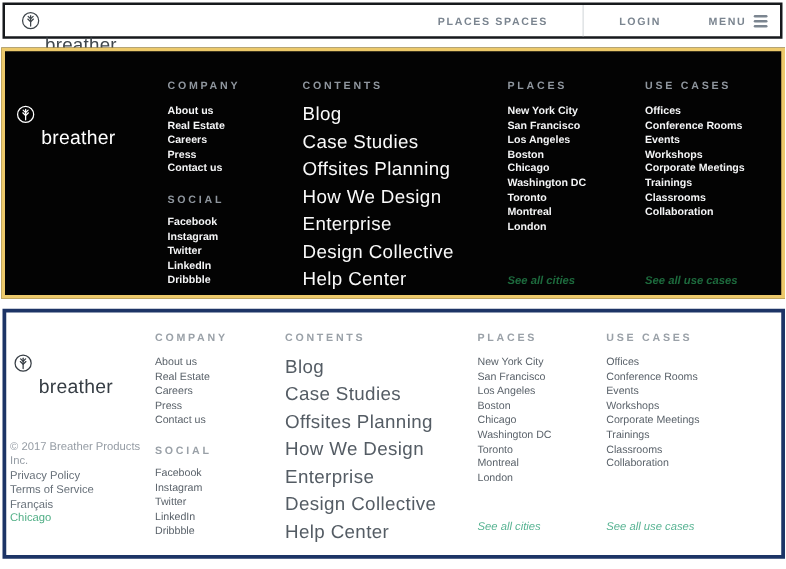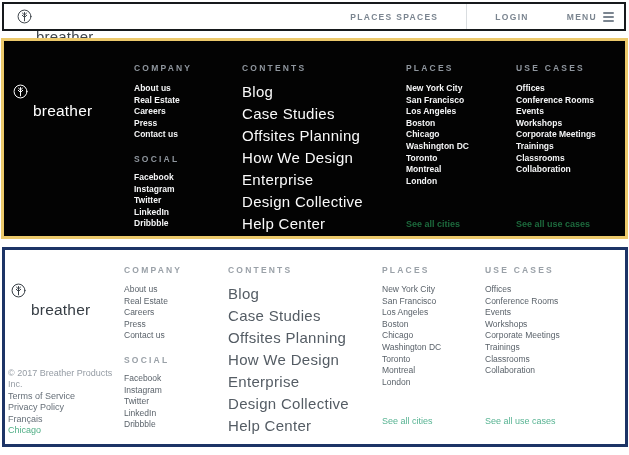--- a/index.html
+++ b/index.html
@@ -30,21 +30,21 @@
 
   
   .footer{position:absolute;box-sizing:border-box;}
   .f-logo{position:absolute;display:flex;align-items:center;gap:5px;}
   .f-logo svg{width:15px;height:15px;display:block;}
   .f-logo .brand-text{font-size:15.5px;top:-1px;}
   .col{position:absolute;bottom:0;top:0;}
   .col-h{font-size:8.5px;font-weight:700;letter-spacing:2.2px;line-height:10px;}
   .flink{display:block;font-size:8.5px;line-height:11.6px;}
   .list.big .flink{font-size:15px;line-height:22px;letter-spacing:.3px;font-weight:400;}
-  .cta{position:absolute;left:0;font-size:9px;}
+  .cta{position:absolute;left:0;font-size:9px;font-style:italic;}
 
   
   .dark{left:1px;top:38px;width:627px;height:201px;background:#030303;border:3px solid #ecc96b;}
   .dark .f-logo{left:9px;top:20px;}
   .dark .brand-text, .dark .f-logo svg{color:#ffffff;}
   .dark .col-company{left:130px;top:22px;}
   .dark .col-contents{left:238px;top:22px;}
   .dark .col-places{left:402px;top:22px;}
   .dark .col-usecases{left:512px;top:22px;}
   .dark .col-h{color:#8f969e;margin-bottom:10px;}
@@ -61,21 +61,21 @@
   .light .col-company{left:119px;top:15px;}
   .light .col-contents{left:223px;top:15px;}
   .light .col-places{left:377px;top:15px;}
   .light .col-usecases{left:480px;top:15px;}
   .light .col-h{color:#9aa1a8;margin-bottom:9px;}
   .light .col-contents .col-h{margin-bottom:8px;}
   .light .flink{color:#5a626a;font-weight:400;}
   .light .list.big .flink{color:#545c64;}
   .light .social-h{margin-top:13px;margin-bottom:8px;}
   .light .cta{color:#57b392;font-weight:400;bottom:18px;}
-  .legal{position:absolute;left:3px;top:118px;width:120px;font-size:9px;line-height:11.4px;}
+  .legal{position:absolute;left:3px;top:102px;width:120px;font-size:9px;line-height:11.4px;}
   .legal .copyright{color:#959ca4;}
   .legal a{display:block;color:#666f78;}
   .legal a.lang-en{color:#4fae85;}
 </style>
 </head>
 <body>
 
 <header class="topbar">
   <a class="brand">
     <svg viewBox="0 0 24 24" fill="none" stroke="currentColor" stroke-width="1.6" stroke-linecap="round">
@@ -182,22 +182,22 @@
       <circle cx="12" cy="12" r="10.3"></circle>
       <path d="M12 5.6 V19"></path>
       <path d="M12 9.6 L8.8 6.6 M12 9.6 L15.2 6.6"></path>
       <path d="M12 13.4 L8.4 10 M12 13.4 L15.6 10"></path>
     </svg>
     <span class="brand-text">breather</span>
   </a>
 
   <div class="legal">
     <div class="copyright">© 2017 Breather Products Inc.</div>
+    <a>Privacy Policy</a>
     <a>Terms of Service</a>
-    <a>Privacy Policy</a>
     <a>Français</a>
     <a class="lang-en">Chicago</a>
   </div>
 
   <div class="col col-company">
     <div class="col-h">COMPANY</div>
     <div class="list small">
         <a class="flink">About us</a>
         <a class="flink">Real Estate</a>
         <a class="flink">Careers</a>

